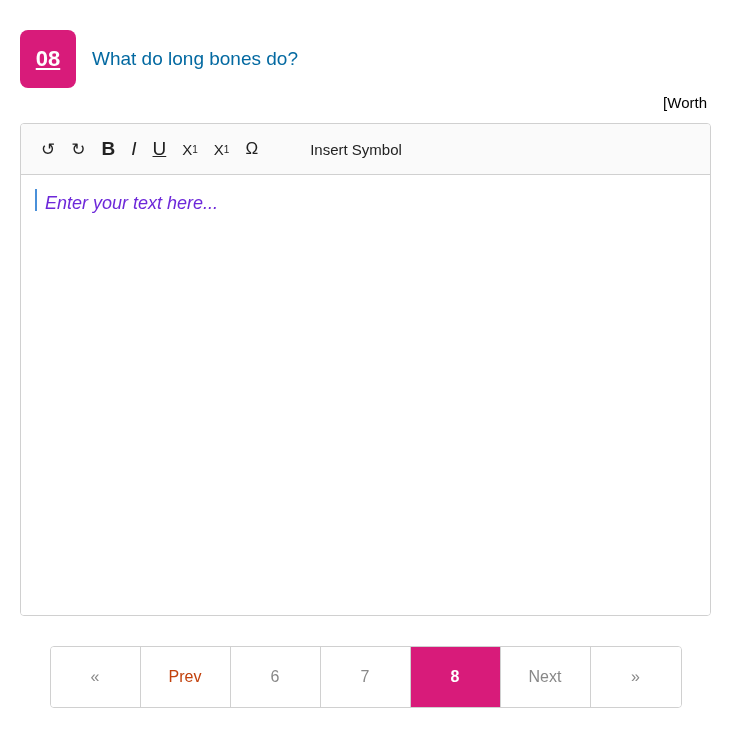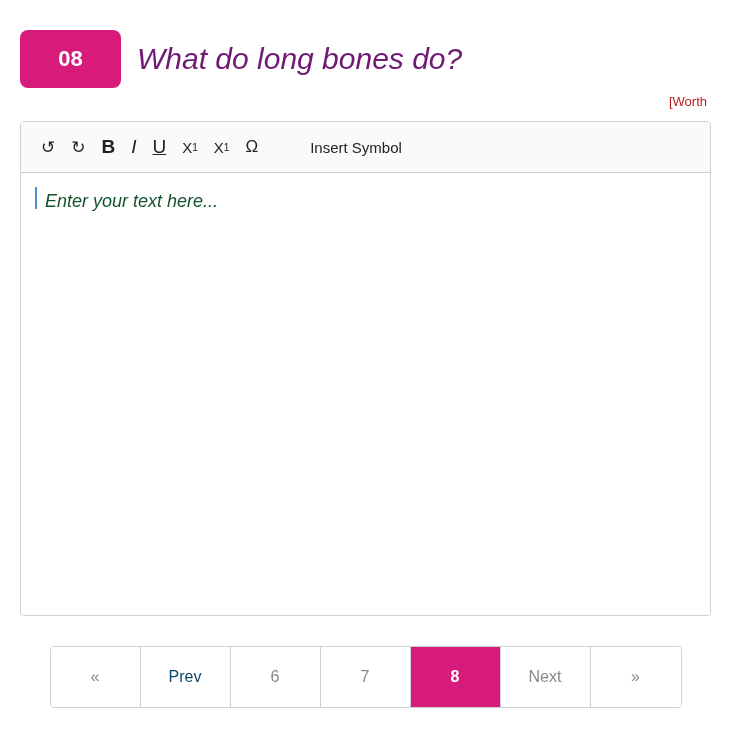--- a/index.html
+++ b/index.html
@@ -31,39 +31,39 @@
       gap: 16px;
       margin-bottom: 6px;
     }
 
     .question-number-badge {
       background: #d81b7a;
       color: #ffffff;
       font-size: 22px;
       font-weight: bold;
       border-radius: 8px;
-      width: 101px;
+      width: 56px;
       height: 58px;
       display: flex;
       align-items: center;
       justify-content: center;
       flex-shrink: 0;
+      text-decoration: underline;
     }
 
     .question-text {
-      font-size: 30px;
-      color: #701a75;
+      font-size: 19px;
+      color: #0369a1;
       font-weight: normal;
-      font-style: italic;
     }
 
     .question-meta {
       text-align: right;
-      color: #b91c1c;
-      font-size: 13px;
+      color: #000000;
+      font-size: 15px;
       margin-bottom: 12px;
       padding-right: 4px;
     }
 
     .editor-container {
       border: 1px solid #d0d0d0;
       border-radius: 4px;
       overflow: hidden;
       flex: 1;
       display: flex;
@@ -137,21 +137,21 @@
     .editor-cursor-line {
       position: absolute;
       left: 14px;
       top: 14px;
       width: 2px;
       height: 22px;
       background: #4a90d9;
     }
 
     .editor-placeholder {
-      color: #14532d;
+      color: #6d28d9;
       font-size: 18px;
       font-style: italic;
       padding-left: 10px;
       line-height: 1.4;
     }
 
     .pagination-container {
       display: flex;
       justify-content: center;
       align-items: center;
@@ -186,21 +186,21 @@
     }
 
     .page-btn.active {
       background: #d81b7a;
       color: #ffffff;
       font-weight: bold;
     }
 
     .page-btn.prev-btn,
     .page-btn.next-btn {
-      color: #0c4a6e;
+      color: #c2410c;
       font-weight: normal;
       font-size: 16px;
     }
 
     .page-btn.arrow-btn {
       color: #888888;
     }
   </style>
 </head>
 <body>

